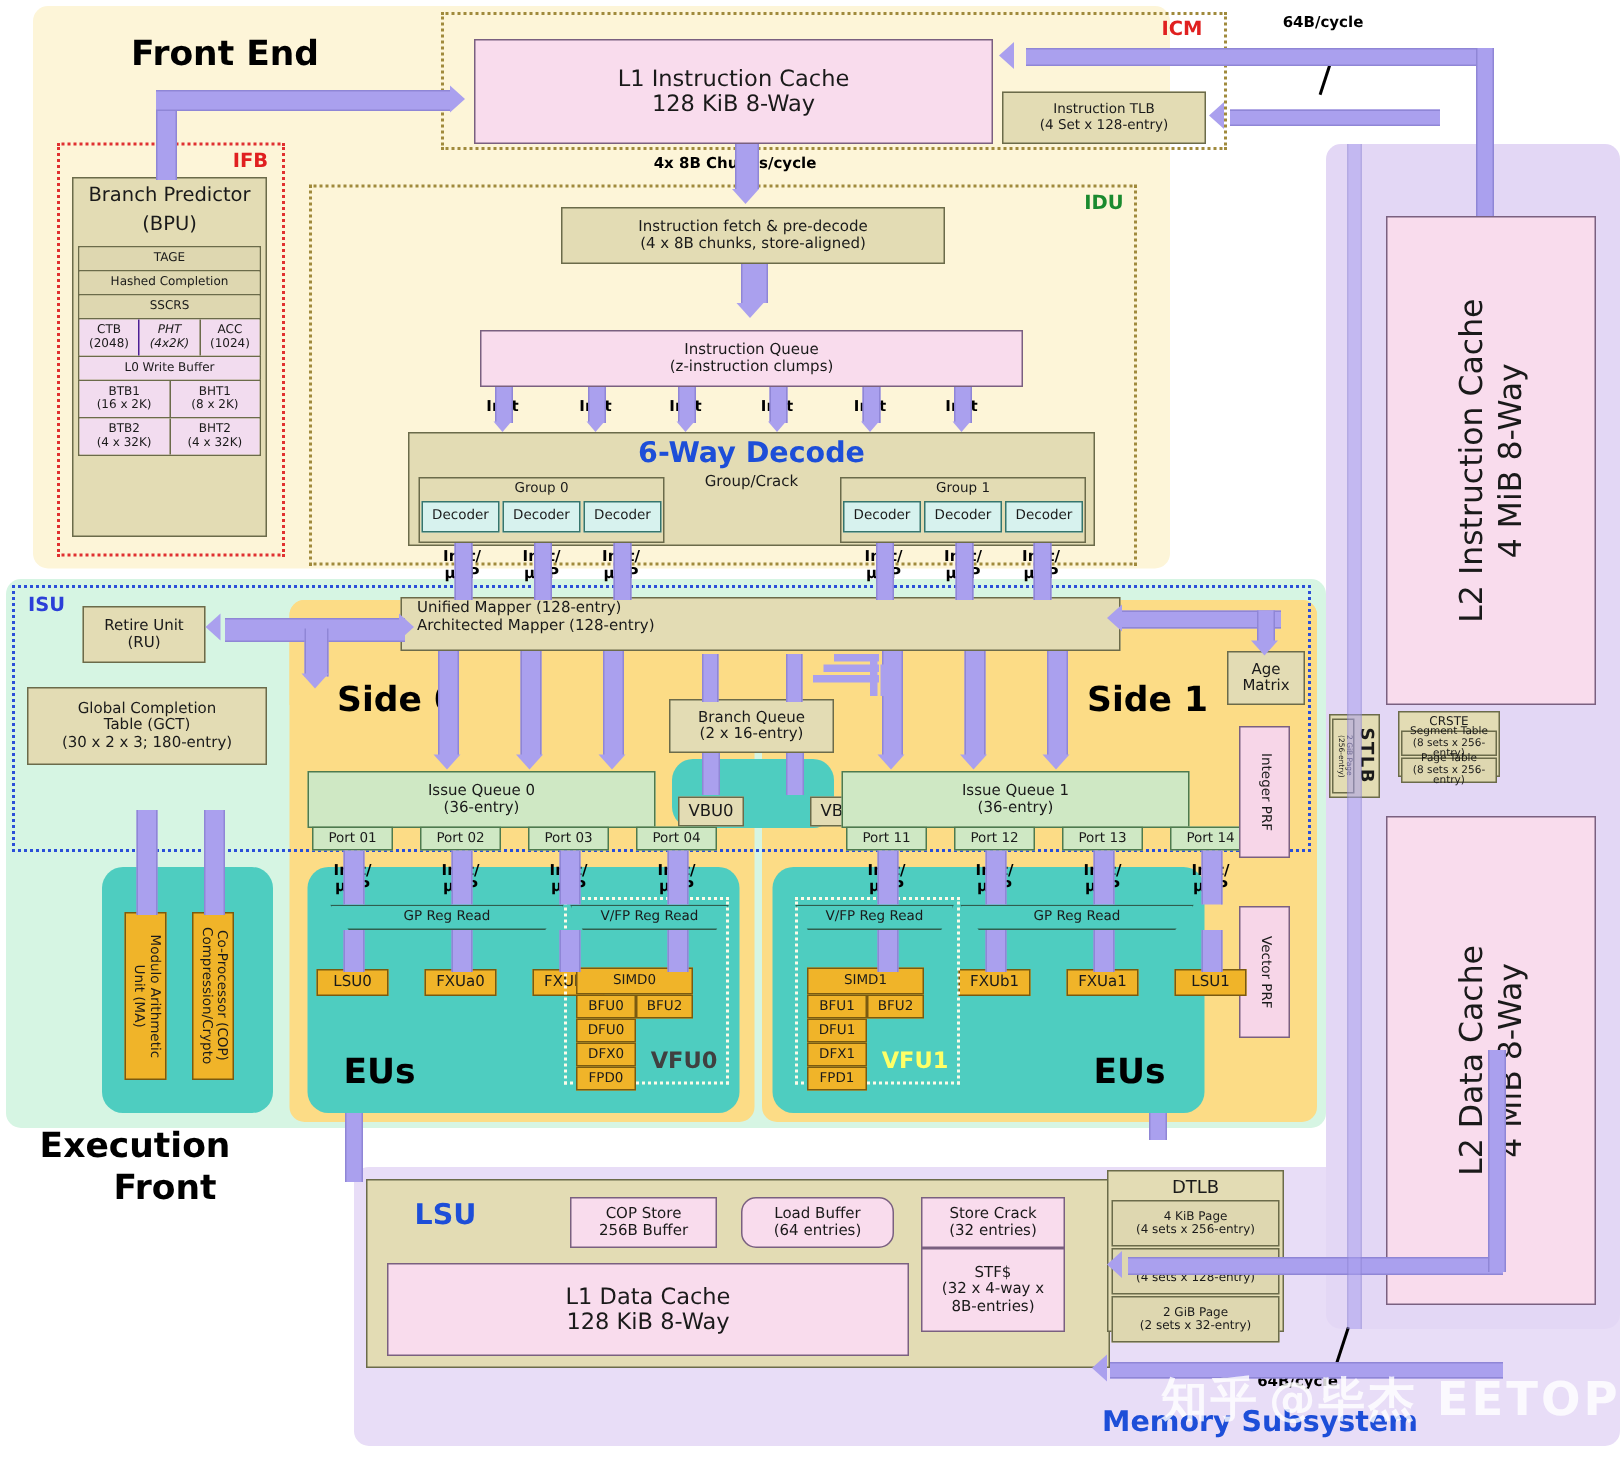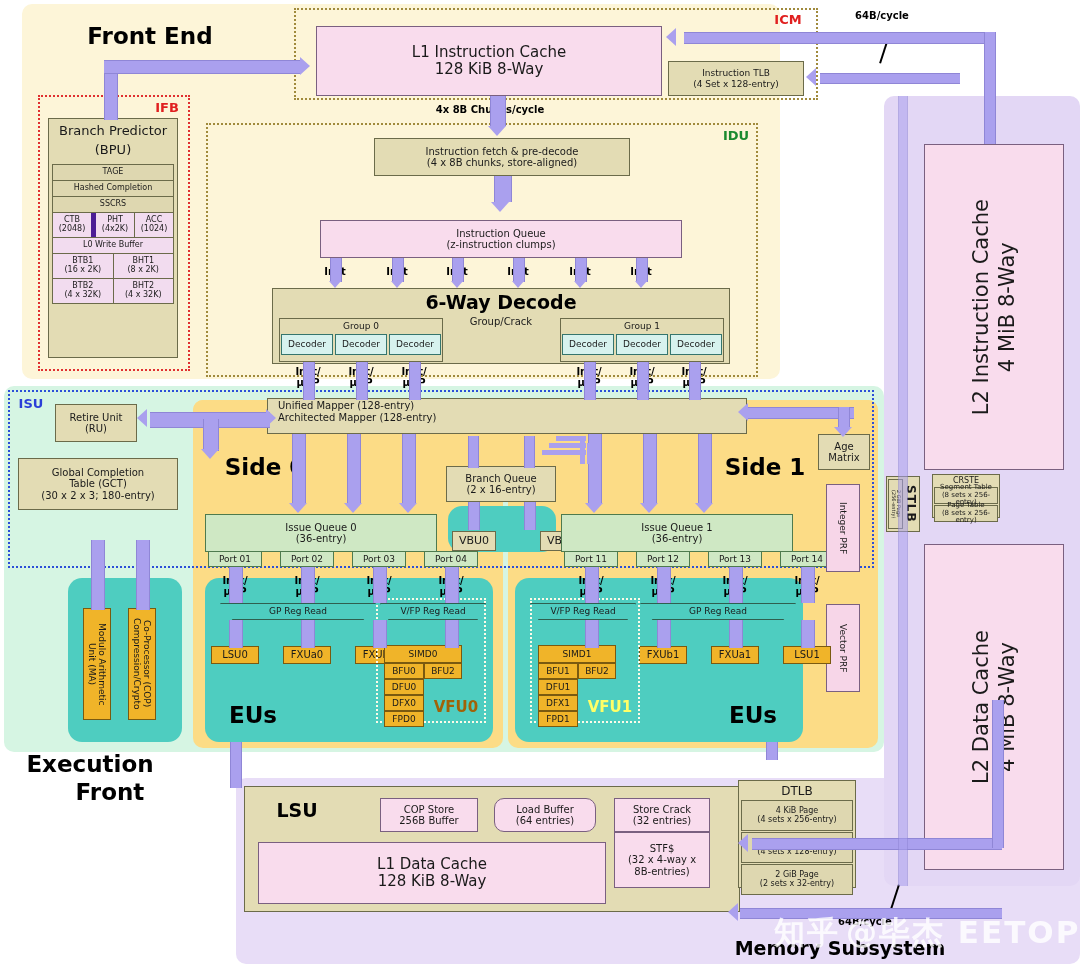--- a/index.html
+++ b/index.html
@@ -35,21 +35,21 @@
   .bx-pink2{border:1px solid #7a6080;background:#f7d6e8;}
   .bx-green{border:1px solid #4e7a4e;background:#cfe8c4;}
   .bx-teal{border:1px solid #35756d;background:#d7f2ee;}
   .bx-orange{border:1px solid #7a5a10;background:#f0b429;}
 
   .tag{font-weight:bold;font-size:13px;}
   .tag-red{color:#e02020;}
   .tag-green{color:#1a8a2e;}
   .tag-blue{color:#2b3fd8;}
   .big{font-weight:bold;font-size:23px;color:#000;}
-  .big2{font-weight:bold;font-size:19px;color:#000000;}
+  .big2{font-weight:bold;font-size:19px;color:#1d4ed8;}
   .mid{font-size:15px;}
   .lbl{font-weight:bold;font-size:10px;color:#000;}
   .tiny{font-size:7px;line-height:1.05;}
   .tiny8{font-size:8px;line-height:1.1;}
   .nine{font-size:9px;line-height:1.15;}
   .ten{font-size:10px;line-height:1.15;}
 
   .vert{writing-mode:vertical-rl;}
   .vert-r{writing-mode:vertical-rl;transform:rotate(180deg);}
 
@@ -121,21 +121,21 @@
       <div style="display:flex;border:1px solid #6b6b4a;border-bottom:none;">
         <div class="ctr col" style="flex:1;min-height:15px;background:#ded7b0;">
           <div class="tiny8">SSCRS</div>
         </div>
       </div>
       <div style="display:flex;border:1px solid #6b6b4a;border-bottom:none;">
         <div class="ctr col" style="flex:1;min-height:24px;background:#f2dcef;">
           <div class="tiny8">CTB</div>
           <div class="tiny8">(2048)</div>
         </div>
-        <div class="ctr col" style="flex:1;min-height:24px;background:#f2dcef;border-left:5px solid #4c1d95;">
+        <div class="ctr col" style="flex:1;min-height:24px;background:#f2dcef;border-left:1px solid #4c1d95;font-style:italic;">
           <div class="tiny8">PHT</div>
           <div class="tiny8">(4x2K)</div>
         </div>
         <div class="ctr col" style="flex:1;min-height:24px;background:#f2dcef;border-left:1px solid #6b6b4a;">
           <div class="tiny8">ACC</div>
           <div class="tiny8">(1024)</div>
         </div>
       </div>
       <div style="display:flex;border:1px solid #6b6b4a;border-bottom:none;">
         <div class="ctr col" style="flex:1;min-height:15px;background:#f2dcef;">
@@ -327,21 +327,21 @@
     <div class="abs bx-orange ctr" style="left:355px;top:646px;width:48px;height:18px;font-size:10px;">FXUb0</div>
   </div>
 
 <div class="abs dotted d-white" style="left:376px;top:598px;width:110px;height:125px;"></div>
 <div class="abs bx-orange ctr nine" style="left:384px;top:645px;width:78px;height:18px;">SIMD0</div>
 <div class="abs bx-orange ctr nine" style="left:384px;top:663px;width:40px;height:16px;">BFU0</div>
 <div class="abs bx-orange ctr nine" style="left:424px;top:663px;width:38px;height:16px;">BFU2</div>
 <div class="abs bx-orange ctr nine" style="left:384px;top:679px;width:40px;height:16px;">DFU0</div>
 <div class="abs bx-orange ctr nine" style="left:384px;top:695px;width:40px;height:16px;">DFX0</div>
 <div class="abs bx-orange ctr nine" style="left:384px;top:711px;width:40px;height:16px;">FPD0</div>
-<div class="abs ctr" style="left:428px;top:698px;width:56px;height:20px;color:#a16207;font-weight:bold;font-size:15px;">VFU0</div>
+<div class="abs ctr" style="left:428px;top:698px;width:56px;height:20px;color:#404040;font-weight:bold;font-size:15px;">VFU0</div>
 
 <div class="abs r-eu" style="left:515px;top:578px;width:288px;height:164px;"></div>
 <div class="abs ctr big" style="left:718px;top:700px;width:70px;height:30px;">EUs</div>
 <div class="abs trap ctr nine" style="left:530px;top:603px;width:106px;height:17px;">V/FP Reg Read</div>
 <div class="abs trap ctr nine" style="left:640px;top:603px;width:156px;height:17px;">GP Reg Read</div>
 <div id="eu1-units">
     <div class="abs bx-orange ctr" style="left:639px;top:646px;width:48px;height:18px;font-size:10px;">FXUb1</div>
     <div class="abs bx-orange ctr" style="left:711px;top:646px;width:48px;height:18px;font-size:10px;">FXUa1</div>
     <div class="abs bx-orange ctr" style="left:783px;top:646px;width:48px;height:18px;font-size:10px;">LSU1</div>
   </div>

